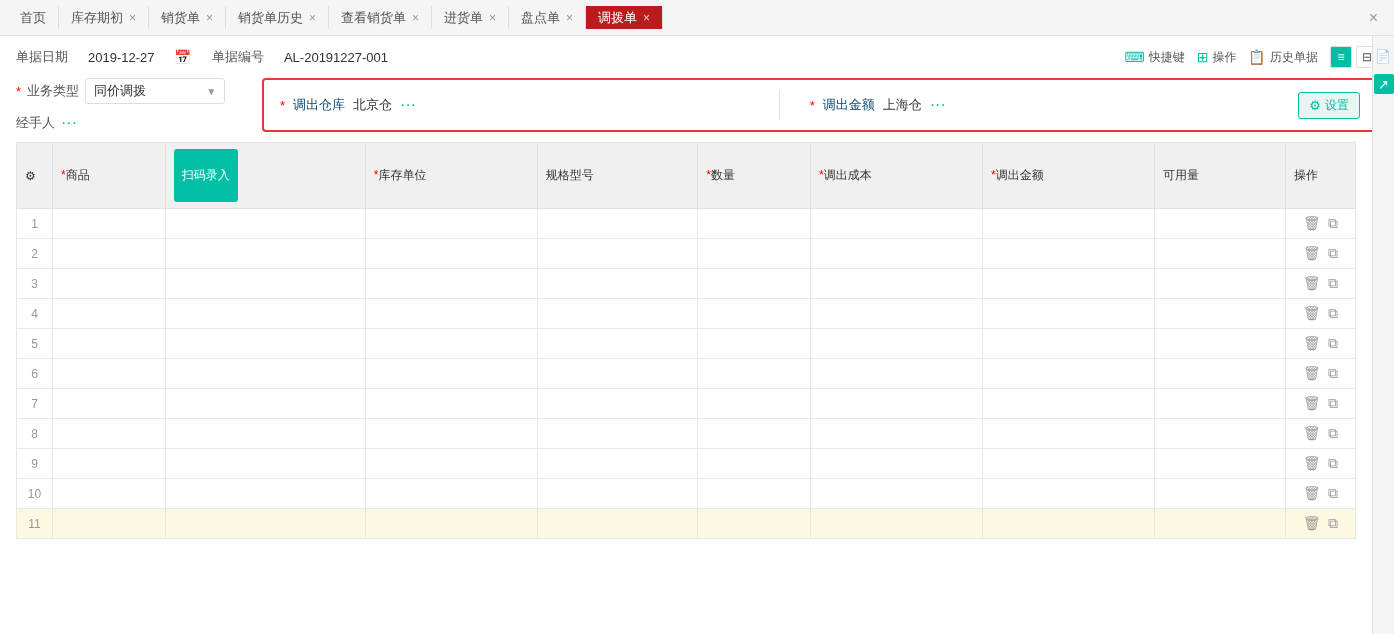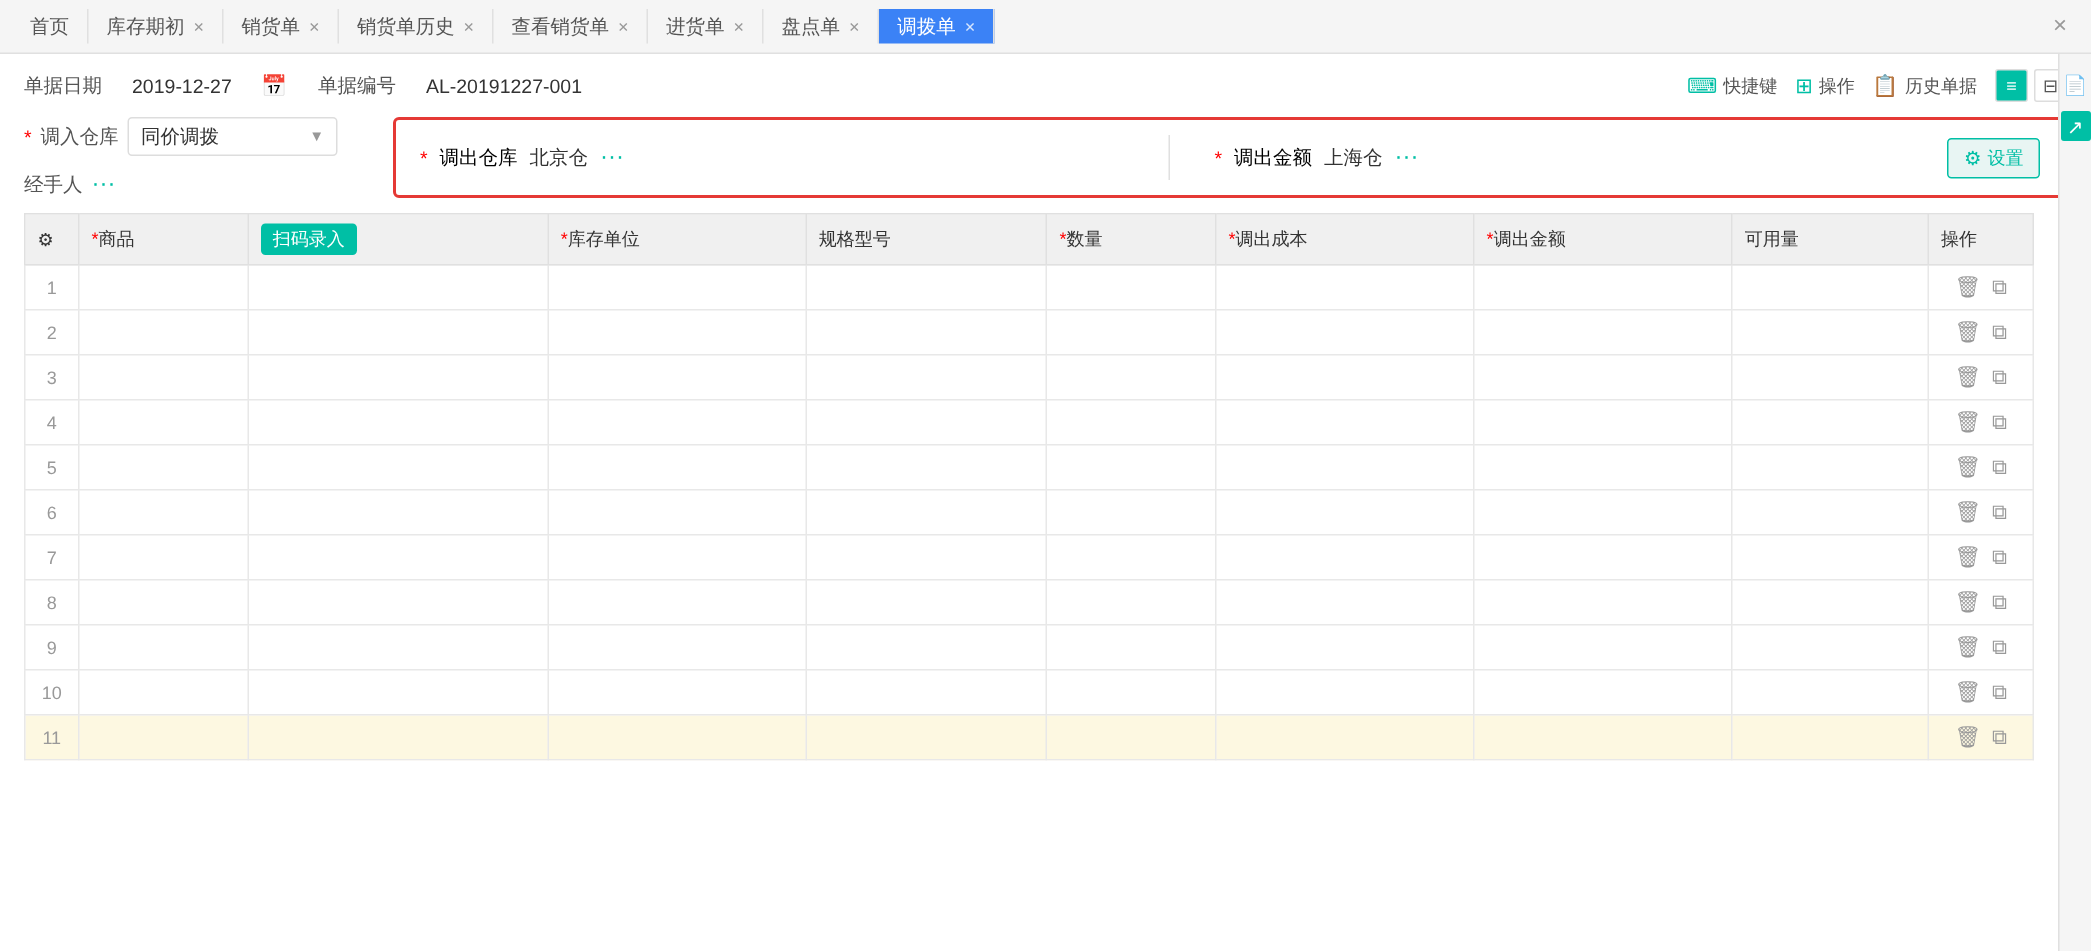--- a/index.html
+++ b/index.html
@@ -25,21 +25,21 @@
       border-right: 1px solid #e0e0e0;
       white-space: nowrap;
     }
     .tab .close-btn {
       margin-left: 6px;
       color: #999;
       font-size: 12px;
       cursor: pointer;
     }
     .tab.active-green {
-      background: #3b82f6;
+      background: #b91c1c;
       color: #fff;
       justify-content: center;
     }
     .tab-spacer { flex: 1; }
     .tab-close-all {
       padding: 0 8px;
       cursor: pointer;
       color: #999;
       font-size: 16px;
     }
@@ -142,21 +142,21 @@
       align-items: center;
       gap: 20px;
       flex: 1;
     }
     .wh-field {
       display: flex;
       align-items: center;
       gap: 8px;
       flex: 1;
     }
-    .wh-field label { color: #000000; font-size: 13px; white-space: nowrap; }
+    .wh-field label { color: #0c4a6e; font-size: 13px; white-space: nowrap; }
     .wh-field .wh-value { color: #333; font-size: 13px; font-family: Liberation Serif, serif; }
     .wh-divider {
       width: 1px;
       height: 30px;
       background: #e0e0e0;
       margin: 0 10px;
     }
     .wh-more { color: #00bfa5; cursor: pointer; font-size: 16px; }
 
     
@@ -203,21 +203,21 @@
     }
     .data-table .subtotal td {
       background: #fdf8e1;
       font-weight: 500;
     }
     .scan-btn {
       background: #00bfa5;
       color: #fff;
       border: none;
       border-radius: 3px;
-      padding: 2px 8px;
+      padding: 18px 8px;
       cursor: pointer;
       font-size: 12px;
     }
     .op-icon {
       cursor: pointer;
       color: #999;
       font-size: 14px;
       margin: 0 2px;
     }
     .op-cell {
@@ -337,21 +337,21 @@
         <div class="layout-icon">≡</div>
         <div class="layout-icon outline">⊟</div>
       </div>
     </div>
   </div>
 
   <div class="form-area">
     <div class="form-left">
       <div class="form-field">
         <span class="required">*</span>
-        <label>调入仓库</label>
+        <label>业务类型</label>
         <div class="form-select">
           <span>同价调拨</span>
           <span class="arrow">▼</span>
         </div>
       </div>
       <div class="form-field">
         <label>经手人</label>
         <span class="more-btn">···</span>
       </div>
     </div>

